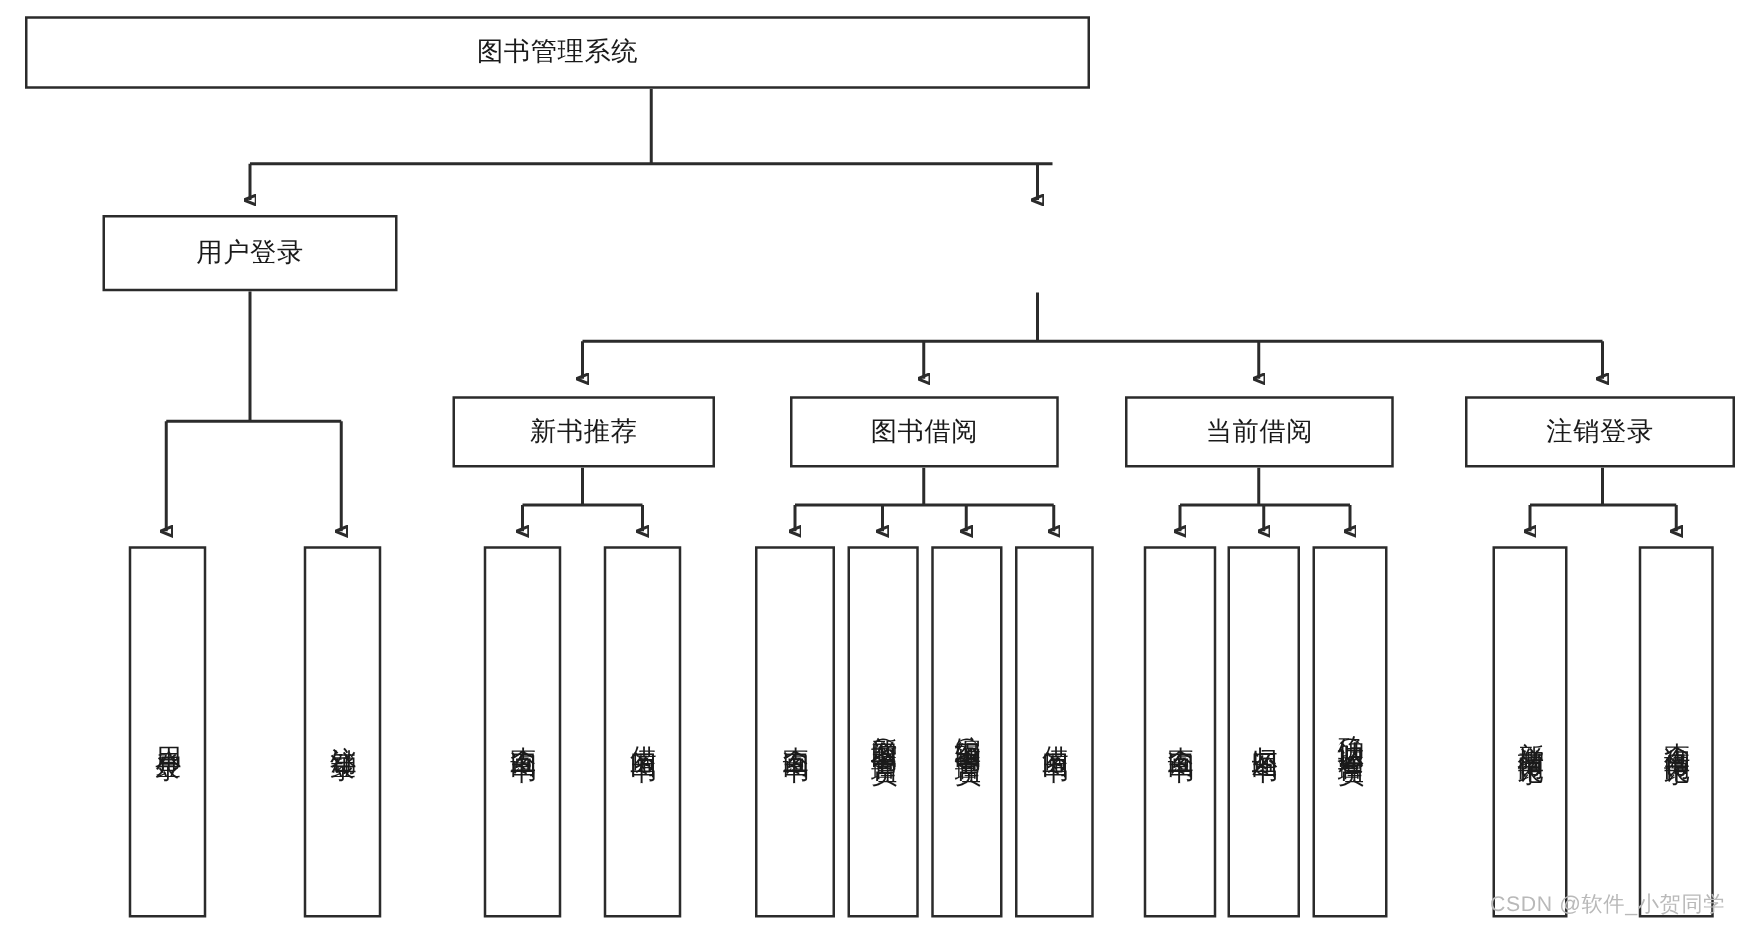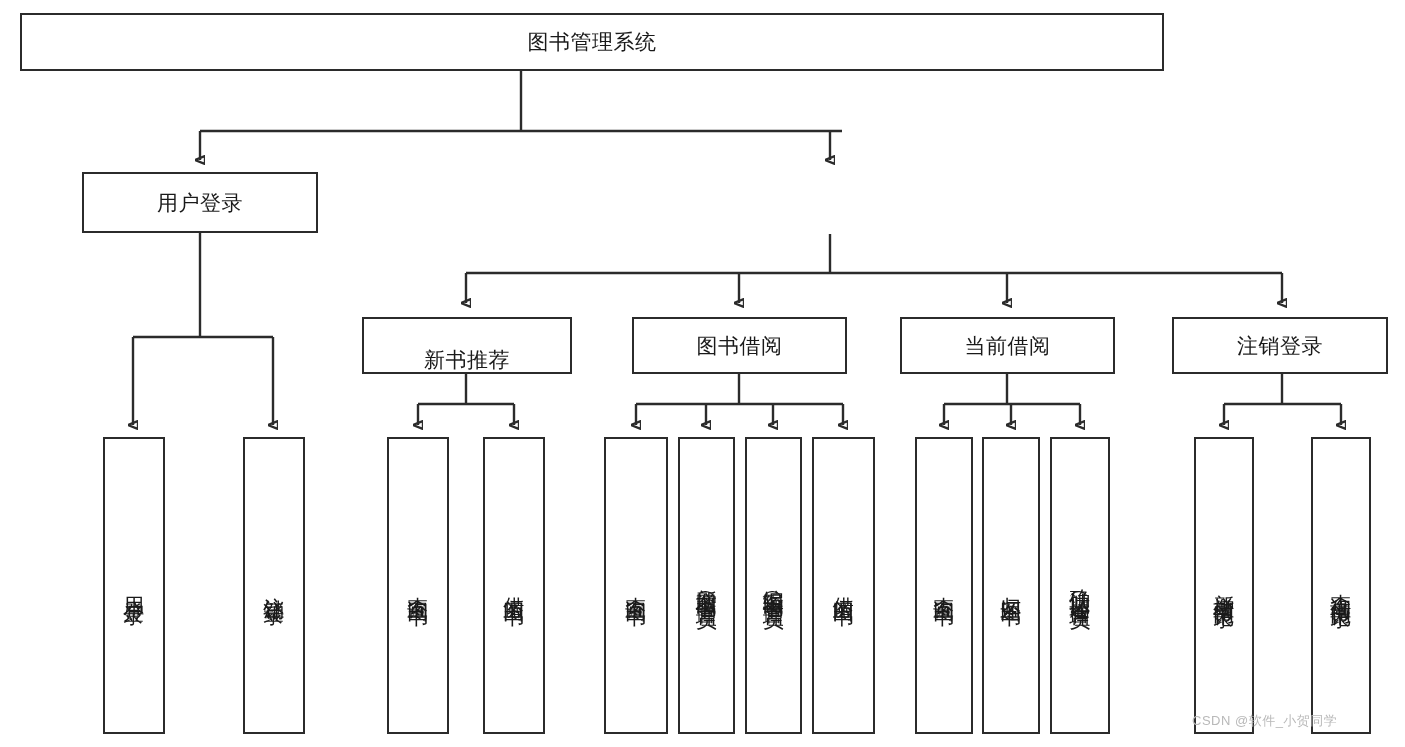--- a/index.html
+++ b/index.html
@@ -54,21 +54,21 @@
   }
   svg.links path, svg.links line {
     stroke: #2b2b2b;
     stroke-width: 2.4;
     fill: none;
   }
   .watermark {
     position: absolute;
     left: 1192px;
     top: 712px;
-    font-size: 13px;
+    font-size: 17px;
     color: #b9b9b9;
     white-space: nowrap;
     letter-spacing: 0.5px;
   }
 </style>
 </head>
 <body>
 
 <div id="canvas">
 
@@ -113,29 +113,29 @@
     <path d="M944,404 L944,425" marker-end="url(#arrow)"></path>
     <path d="M1011,404 L1011,425" marker-end="url(#arrow)"></path>
     <path d="M1080,404 L1080,425" marker-end="url(#arrow)"></path>
 
     <path d="M1282,374 L1282,404"></path>
     <path d="M1224,404 L1341,404"></path>
     <path d="M1224,404 L1224,425" marker-end="url(#arrow)"></path>
     <path d="M1341,404 L1341,425" marker-end="url(#arrow)"></path>
   </svg>
 
-  <div class="node horiz" style="left:20px; top:13px; width:1144px; height:58px;">
+  <div class="node horiz" style="left:20px; top:13px; width:852px; height:58px;">
     <span class="lbl">图书管理系统</span>
   </div>
 
   <div class="node horiz" style="left:82px; top:172px; width:236px; height:61px;">
     <span class="lbl">用户登录</span>
   </div>
 
-  <div class="node horiz" style="left:362px; top:317px; width:210px; height:57px;align-items:flex-end;">
+  <div class="node horiz" style="left:362px; top:317px; width:210px; height:57px;">
     <span class="lbl">新书推荐</span>
   </div>
   <div class="node horiz" style="left:900px; top:317px; width:215px; height:57px;">
     <span class="lbl">当前借阅</span>
   </div>
   <div class="node horiz" style="left:632px; top:317px; width:215px; height:57px;">
     <span class="lbl">图书借阅</span>
   </div>
   <div class="node horiz" style="left:1172px; top:317px; width:216px; height:57px;">
     <span class="lbl">注销登录</span>

